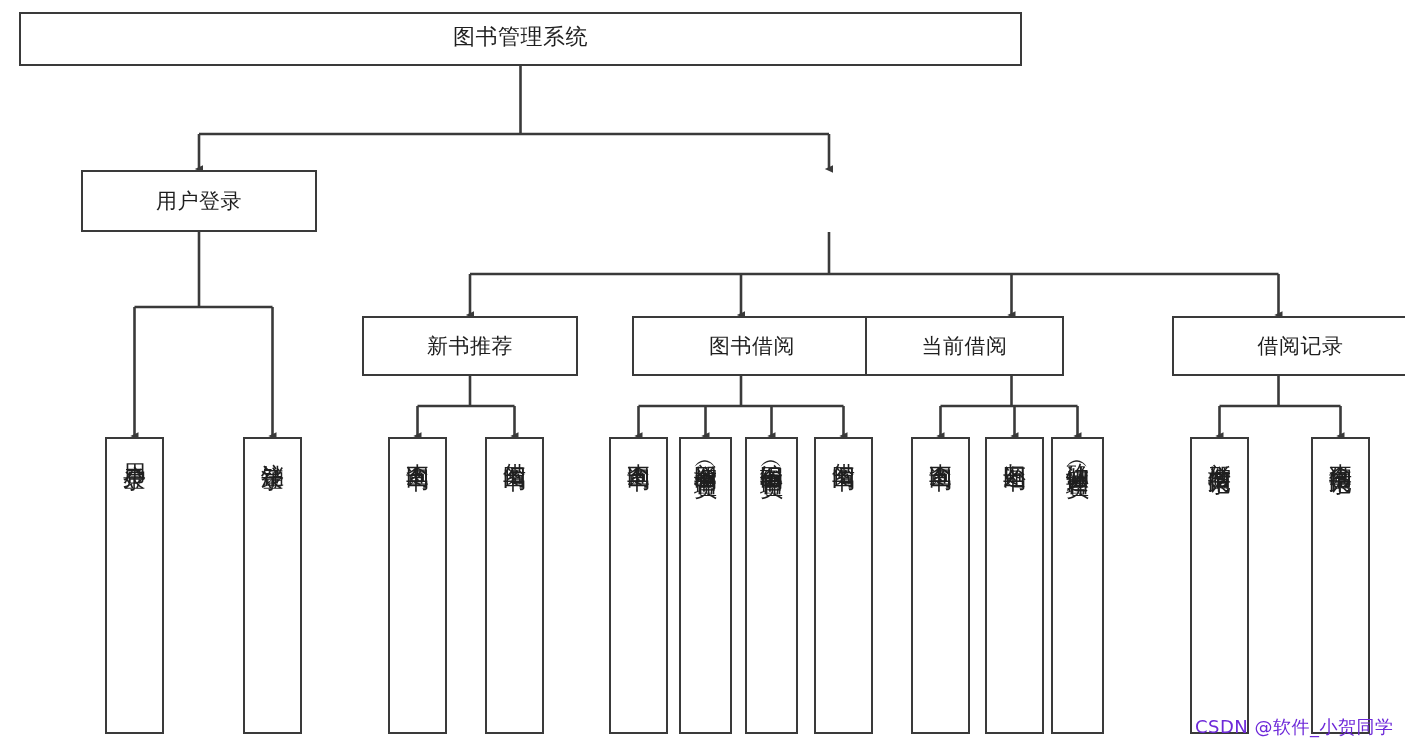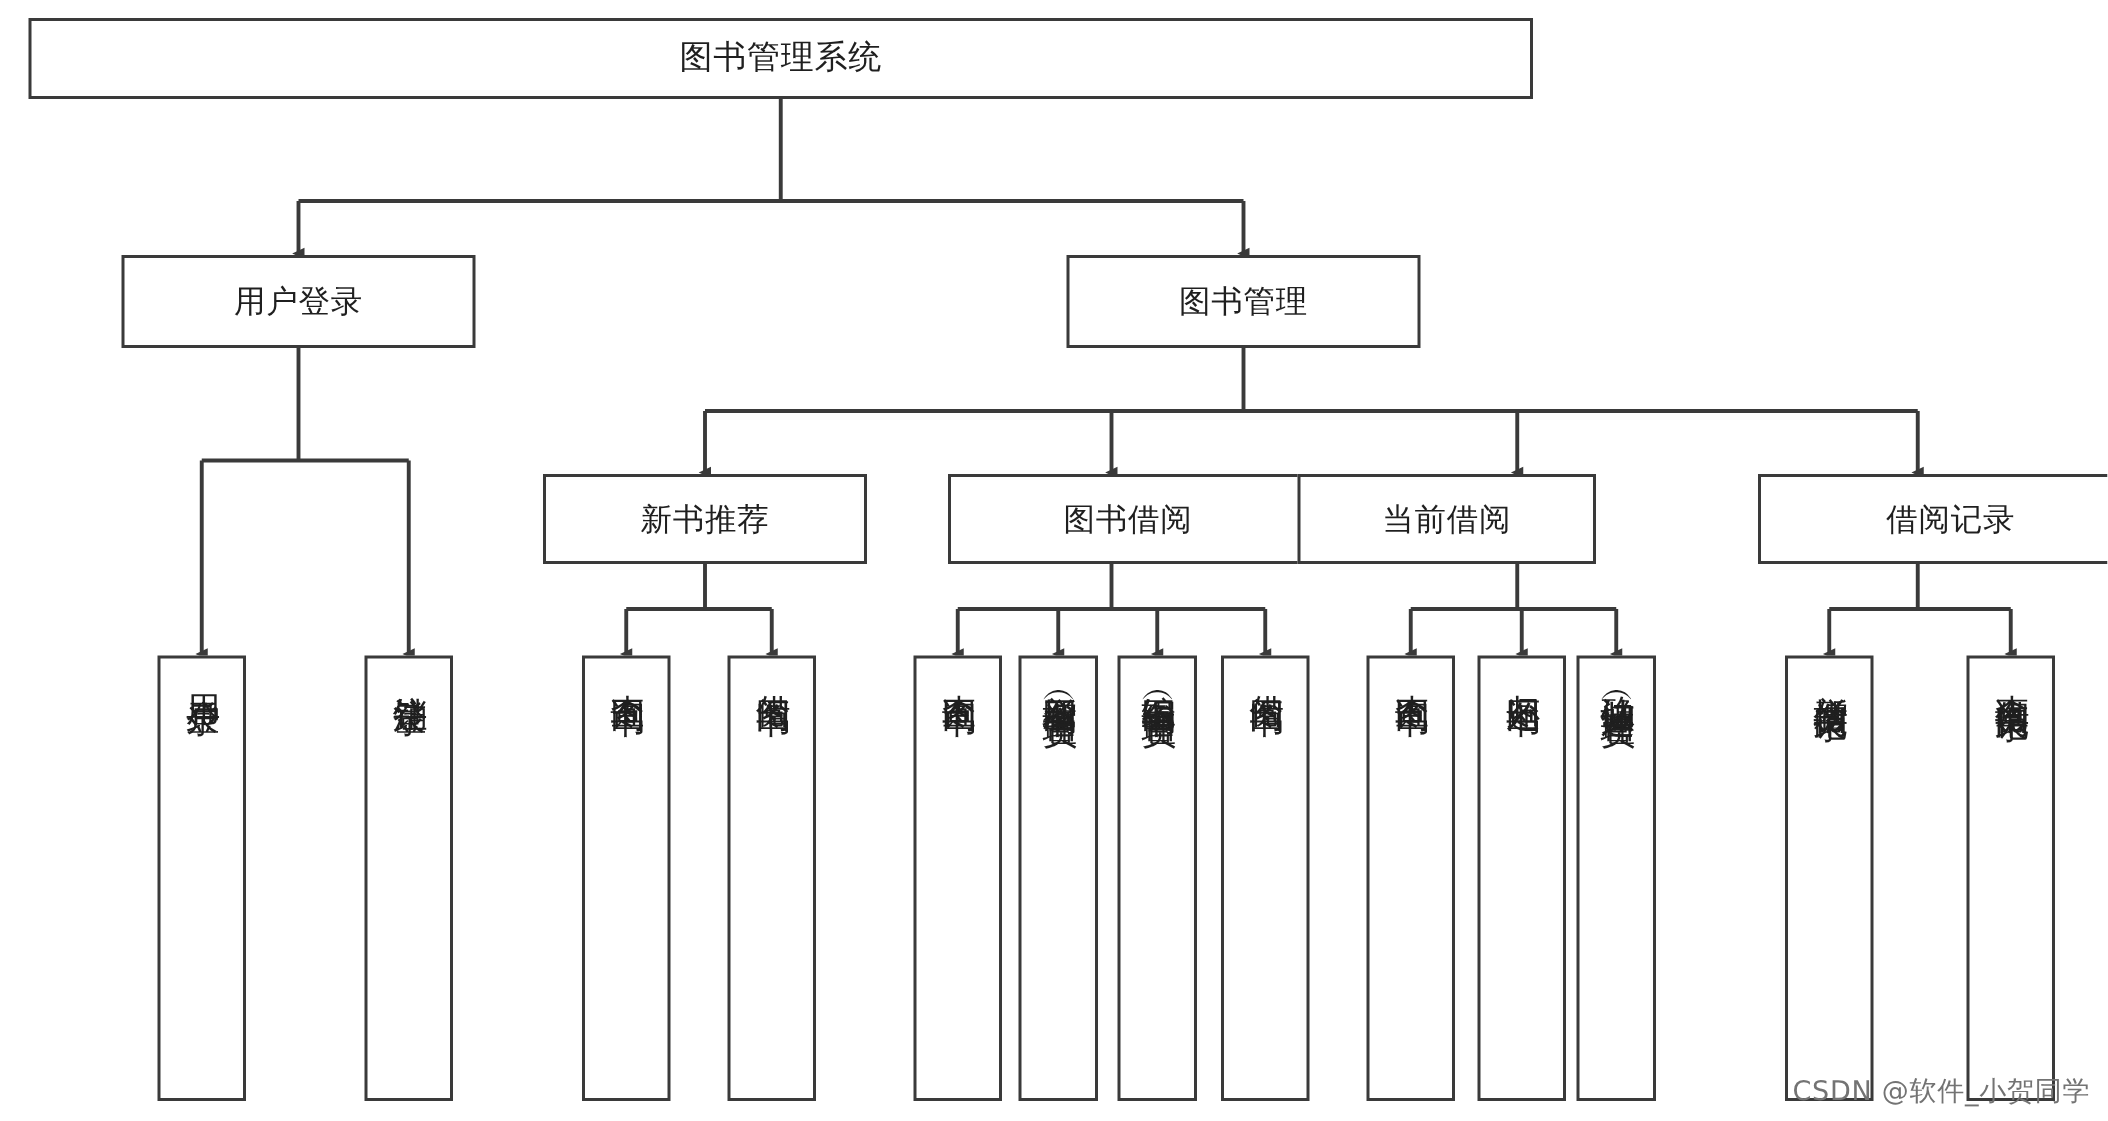--- a/index.html
+++ b/index.html
@@ -61,21 +61,21 @@
     writing-mode: vertical-rl;
     text-orientation: upright;
     font-size: 23px;
     line-height: 1.0;
     letter-spacing: 2px;
     white-space: nowrap;
   }
   .watermark {
     position: absolute;
     font-size: 18px;
-    color: #737373;
+    color: #6d28d9;
     white-space: nowrap;
     z-index: 3;
     letter-spacing: 0.5px;
   }
 </style>
 </head>
 <body>
 
 <div id="diagram-root">
 
@@ -115,29 +115,26 @@
         <path d="M940.5,406 L940.5,436" marker-end="url(#arrowhead)"></path>
         <path d="M1014.5,406 L1014.5,436" marker-end="url(#arrowhead)"></path>
         <path d="M1077.5,406 L1077.5,436" marker-end="url(#arrowhead)"></path>
         <path d="M1278.5,376 L1278.5,406"></path>
         <path d="M1219.5,406 L1340.5,406"></path>
         <path d="M1219.5,406 L1219.5,436" marker-end="url(#arrowhead)"></path>
         <path d="M1340.5,406 L1340.5,436" marker-end="url(#arrowhead)"></path>
       </g>
   </svg>
 
-  <div class="node horiz root" style="left: 19px; top: 12px; width: 1003px; height: 54px;">
+  <div class="node horiz root" style="left: 19px; top: 12px; width: 1003px; height: 54px; font-family: Liberation Mono, monospace;">
     <span class="node-label">图书管理系统</span>
   </div>
 
   <div class="node horiz" style="left: 81px; top: 170px; width: 236px; height: 62px;">
     <span class="node-label">用户登录</span>
-  </div>
-  <div class="node horiz" style="left: 711px; top: 170px; width: 236px; height: 62px;">
-    <span class="node-label">图书管理</span>
   </div>
 
   <div class="node horiz" style="left: 362px; top: 316px; width: 216px; height: 60px;">
     <span class="node-label">新书推荐</span>
   </div>
   <div class="node horiz" style="left: 632px; top: 316px; width: 240px; height: 60px;">
     <span class="node-label">图书借阅</span>
   </div>
   <div class="node horiz" style="left: 865px; top: 316px; width: 199px; height: 60px; align-items: center;">
     <span class="node-label">当前借阅</span>

